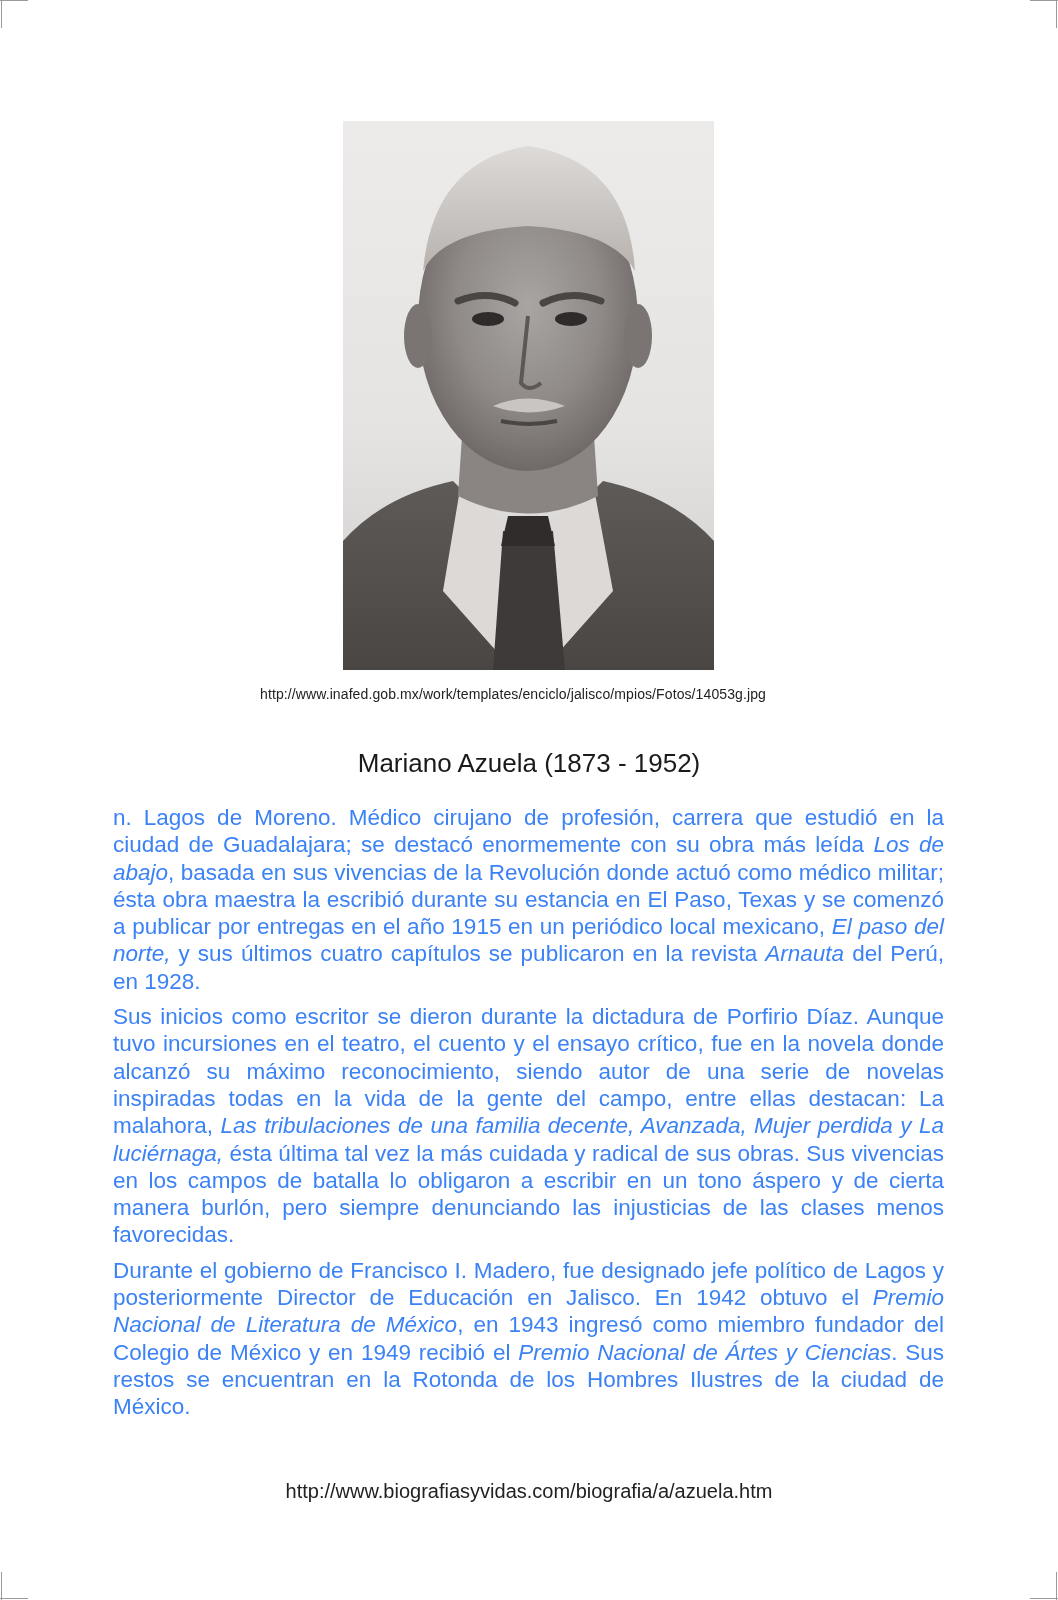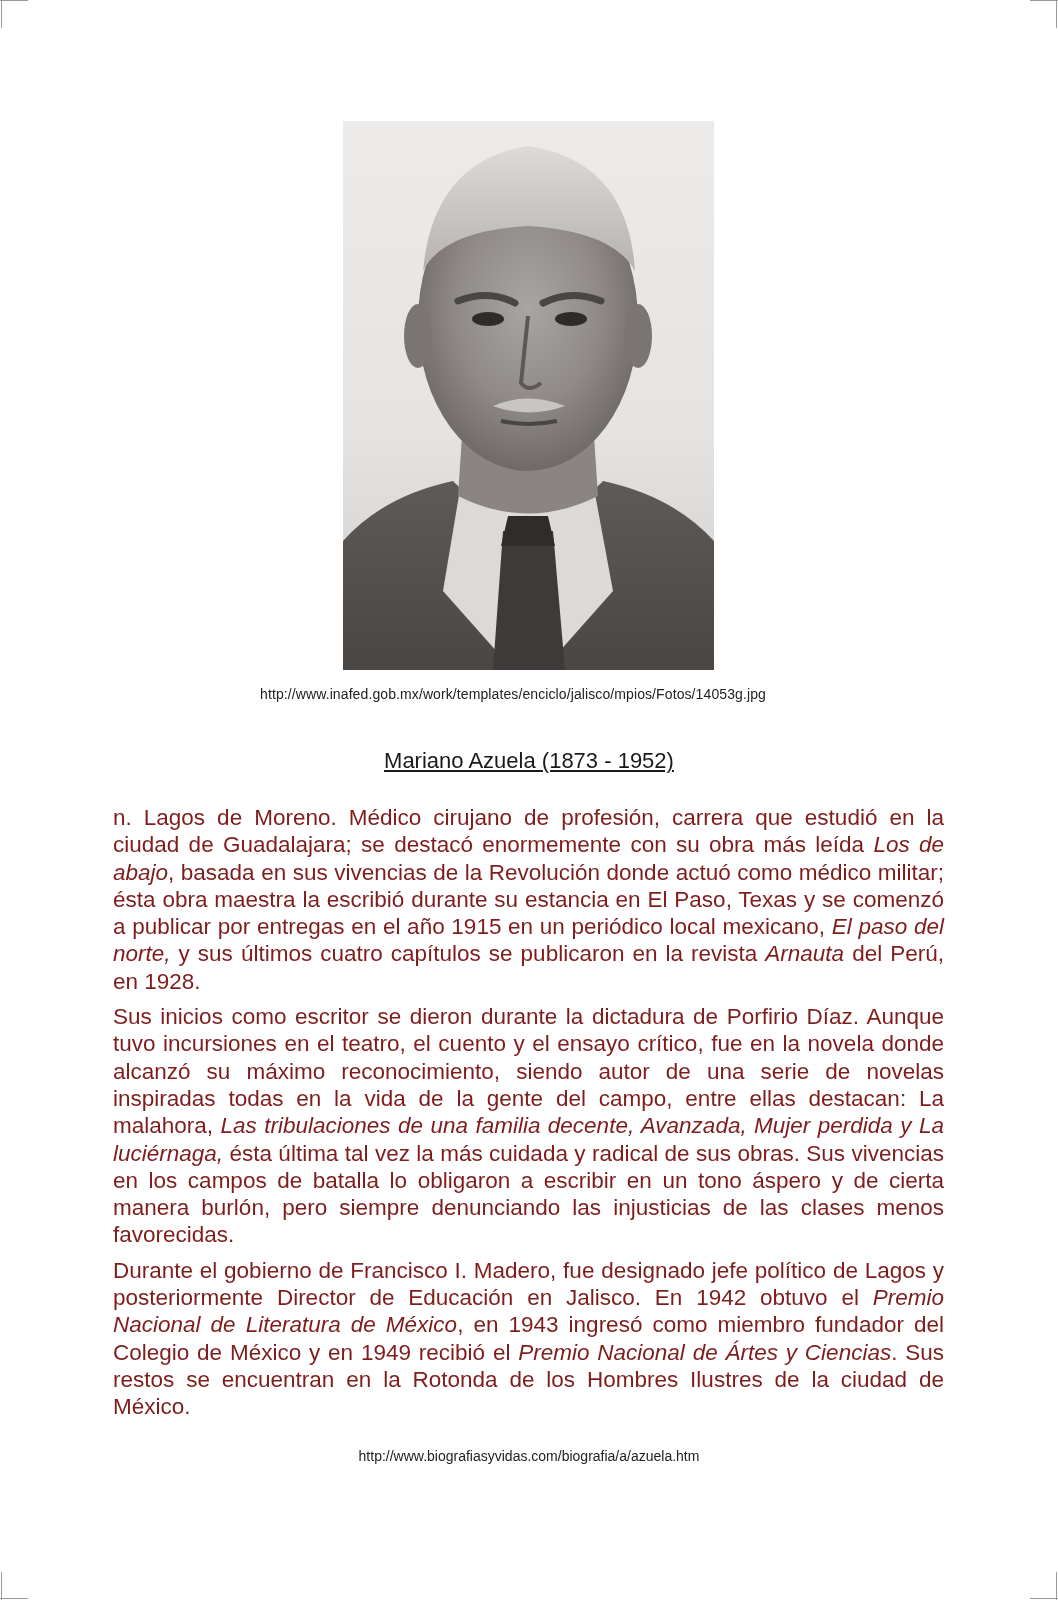--- a/index.html
+++ b/index.html
@@ -38,45 +38,44 @@
       font-size: 14px;
       color: #222;
       letter-spacing: 0.1px;
     }
     .title {
       position: absolute;
       left: 0;
       width: 1058px;
       top: 748px;
       text-align: center;
-      font-size: 22px;
+      font-size: 26px;
       color: #1a1a1a;
-      text-decoration: underline;
     }
     .body-text {
       position: absolute;
       left: 113px;
       top: 804px;
       width: 831px;
       font-size: 22.5px;
       line-height: 27.3px;
       text-align: justify;
-      color: #7f1d1d;
+      color: #3b82f6;
     }
     .body-text p {
       margin: 0 0 8px 0;
       transform-origin: left top;
     }
     .footer-credit {
       position: absolute;
       left: 0;
       width: 1058px;
-      top: 1448px;
+      top: 1480px;
       text-align: center;
-      font-size: 14px;
+      font-size: 20px;
       color: #222;
     }
   </style>
 </head>
 <body>
 
 <div class="crop" style="left:0;top:0;width:28px;height:1px;"></div>
 <div class="crop" style="left:1px;top:0;width:1px;height:28px;"></div>
 <div class="crop" style="left:1030px;top:0;width:28px;height:1px;"></div>
 <div class="crop" style="left:1056px;top:0;width:1px;height:28px;"></div>

